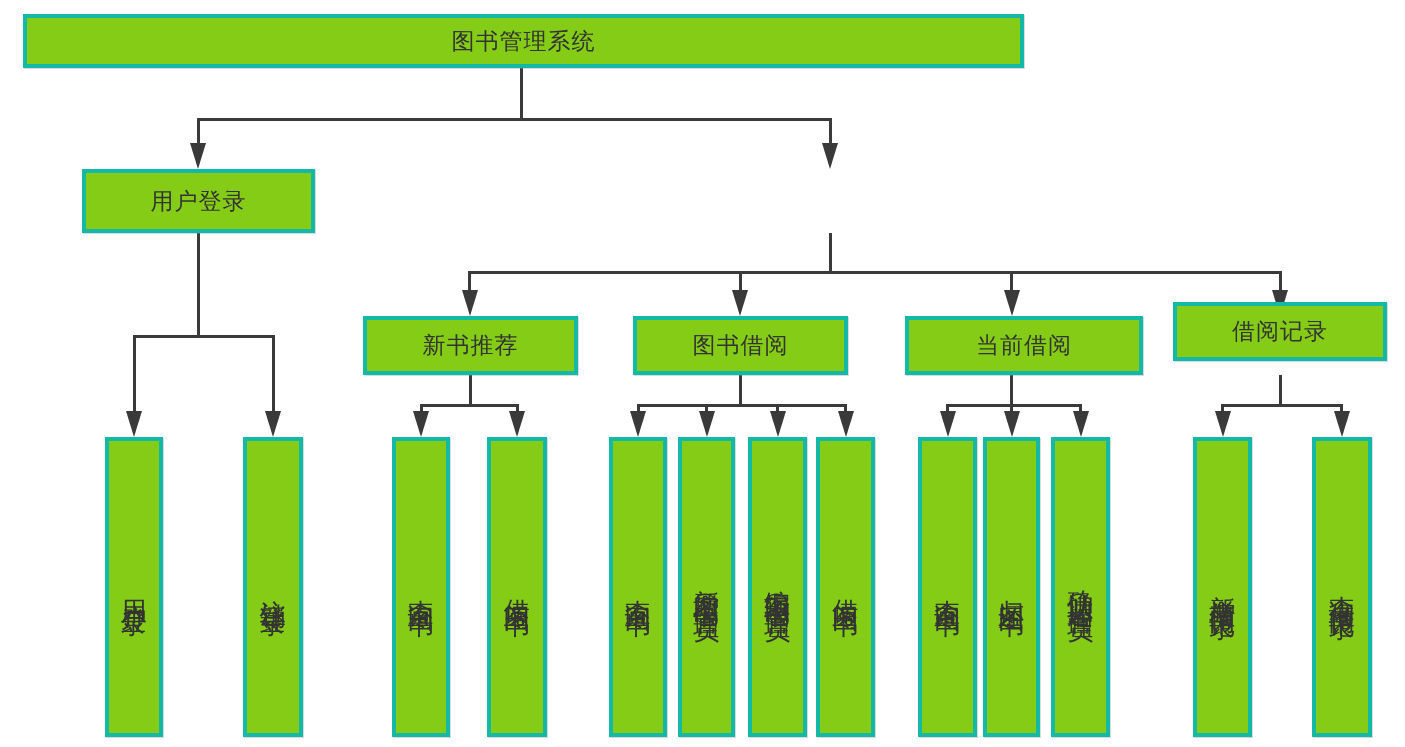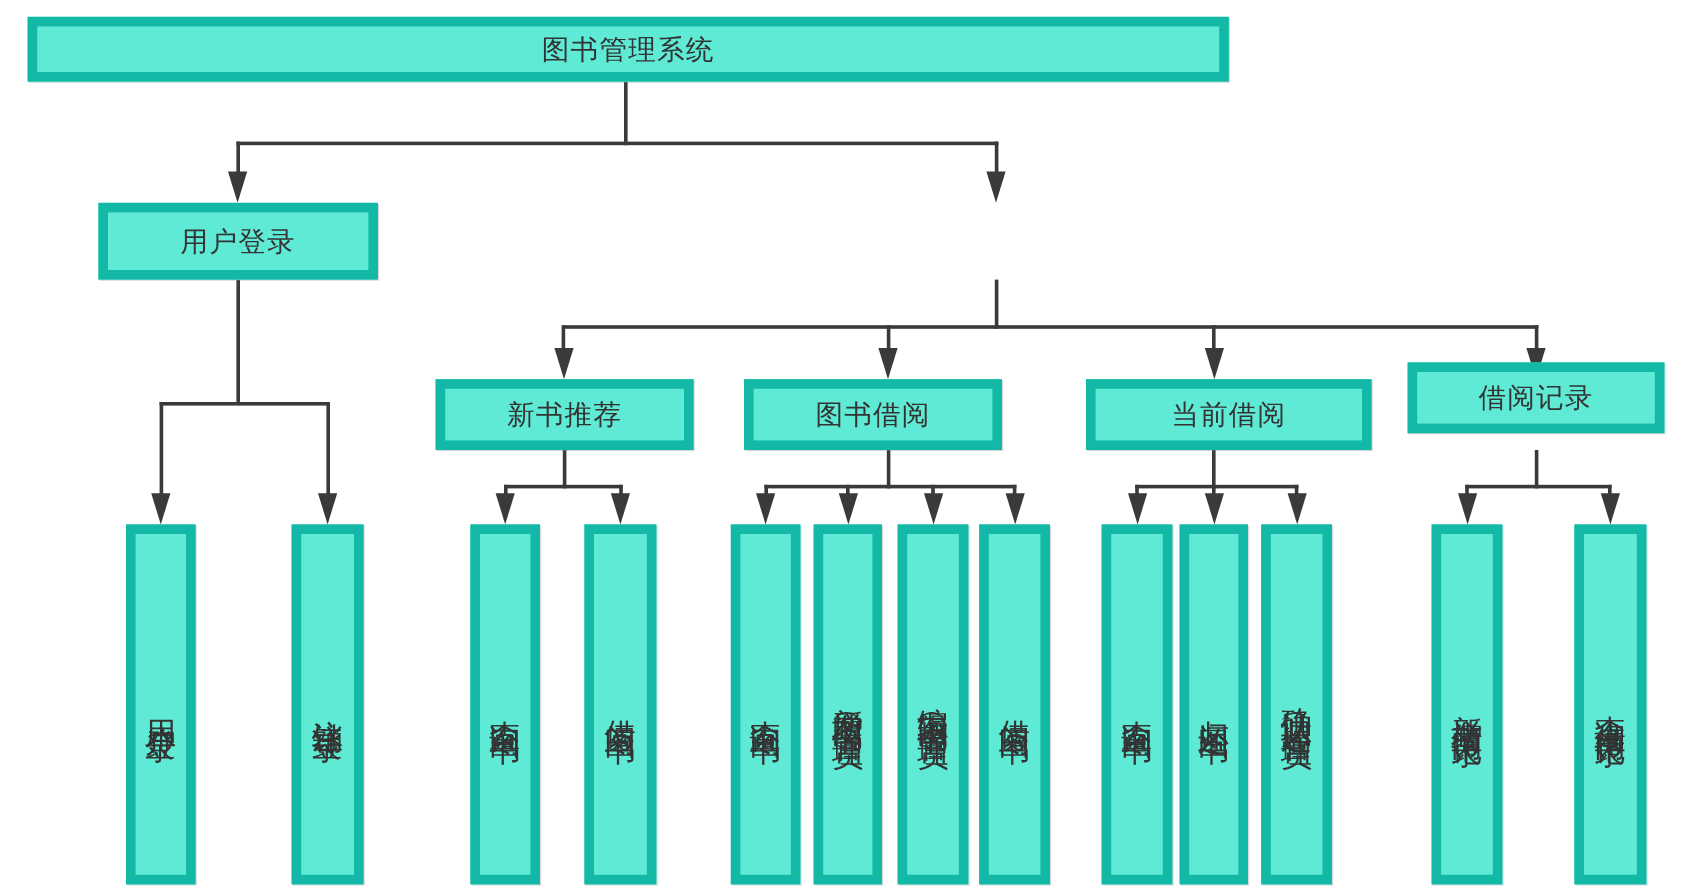--- a/index.html
+++ b/index.html
@@ -5,21 +5,21 @@
   html,body { margin:0; padding:0; background:#ffffff; }
   .canvas {
     position:relative; width:1405px; height:747px;
     background:#ffffff; overflow:hidden;
     font-family:"Liberation Sans", sans-serif;
     color:#333333;
   }
   
   .box {
     position:absolute; box-sizing:border-box;
-    border:8px solid #14b8a6; background:#5eead4;
+    border:4px solid #14b8a6; background:#84cc16;
     display:flex; align-items:center; justify-content:center;
     box-shadow:1px 1px 0 rgba(150,150,150,0.35);
   }
   .label-h { font-size:23px; letter-spacing:1px; color:#333333; white-space:nowrap; }
   .label-v {
     writing-mode:vertical-lr; text-orientation:mixed;
     font-size:26px; letter-spacing:4px; line-height:1.1;
     color:#333333; white-space:nowrap;
   }
   
@@ -104,21 +104,21 @@
     <span class="label-h">图书管理系统</span>
   </div>
 
   <div class="box" style="left:82px;top:169px;width:233px;height:64px">
     <span class="label-h">用户登录</span>
   </div>
 
   <div class="box" style="left:363px;top:316px;width:215px;height:59px">
     <span class="label-h">新书推荐</span>
   </div>
-  <div class="box" style="left:620px;top:316px;width:215px;height:59px">
+  <div class="box" style="left:633px;top:316px;width:215px;height:59px">
     <span class="label-h">图书借阅</span>
   </div>
   <div class="box" style="left:905px;top:316px;width:238px;height:59px">
     <span class="label-h">当前借阅</span>
   </div>
   <div class="box" style="left:1173px;top:302px;width:214px;height:59px">
     <span class="label-h">借阅记录</span>
   </div>
 
   <div class="box" style="left:105px;top:437px;width:58px;height:300px">

